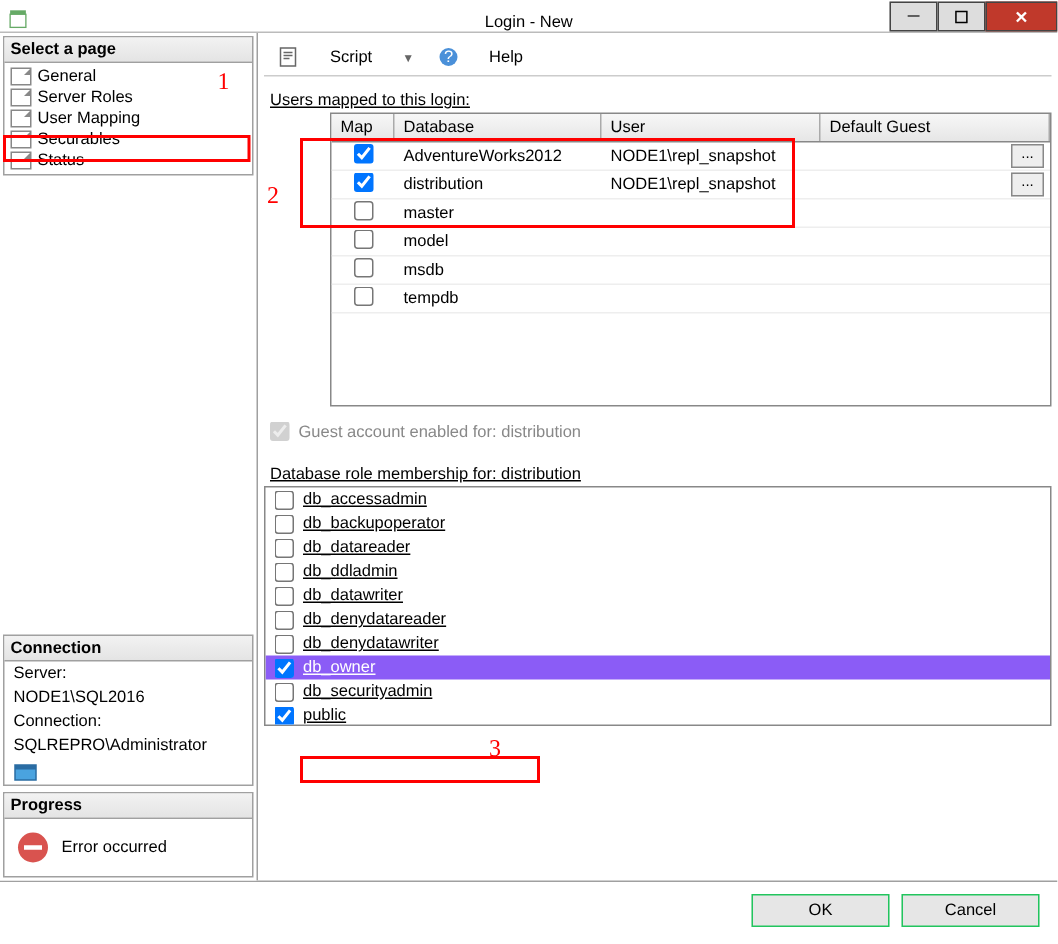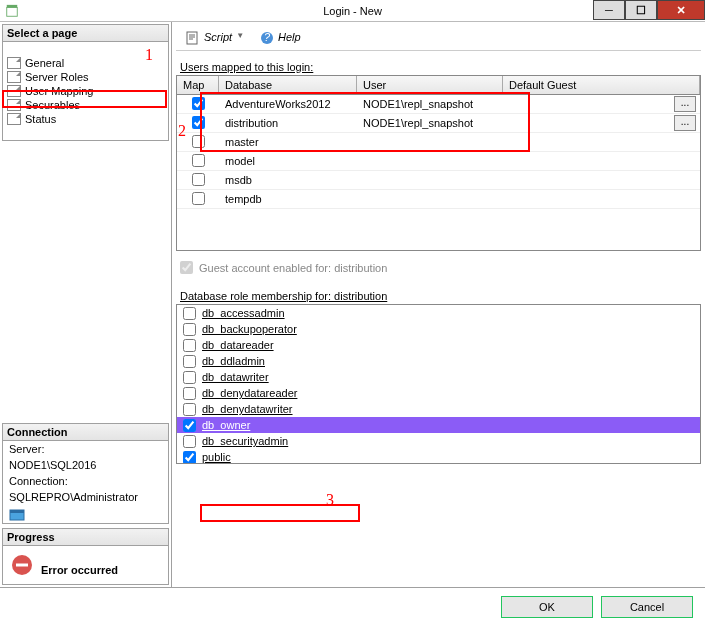--- a/index.html
+++ b/index.html
@@ -1,61 +1,61 @@
 <!DOCTYPE html>
 <html><head>
 <meta charset="utf-8">
 <style>
 * { box-sizing: border-box; font-family: "Segoe UI", Tahoma, sans-serif; font-size: 11px; }
 body { margin: 0; padding: 0; background: #fff; width: 705px; height: 629px; overflow: hidden; }
 
-.titlebar { height: 22px; background: #fff; border-bottom: 1px solid #bbb; display: flex; align-items: center; position: relative; }
+.titlebar { height: 22px; background: #fff; border-bottom: 1px solid #bbb; display: flex; align-items: flex-end; position: relative; }
 .titlebar .icon { width: 16px; height: 16px; margin: 0 4px; display: flex; align-items: center; justify-content: center; }
 .titlebar .title { position: absolute; left: 50%; transform: translateX(-50%); color: #000; }
 .titlebar .controls { margin-left: auto; display: flex; }
 .titlebar .ctrl { width: 32px; height: 20px; border: 1px solid #444; background: #ddd; margin-top: -1px; display: flex; align-items: center; justify-content: center; font-weight: bold; }
 .titlebar .ctrl.close { background: #c0392b; color: #fff; width: 48px; }
 
 .main { display: flex; height: 565px; }
 
 .leftpane { width: 172px; border-right: 1px solid #a0a0a0; display: flex; flex-direction: column; background: #fff; }
 .box { border: 1px solid #a0a0a0; margin: 2px; }
 .boxhead { background: linear-gradient(#f2f2f2,#e4e4e4); border-bottom: 1px solid #a0a0a0; padding: 2px 4px; font-weight: bold; }
-.navlist { padding: 14px 0; }
+.navlist { padding: 2px 0; }
 .navitem { padding: 1px 4px; display: flex; align-items: center; gap: 4px; cursor: pointer; }
 .navitem .picon { width: 14px; height: 12px; }
 .page-icon { width:14px; height:12px; background:#fff; border:1px solid #888; position:relative; }
 .page-icon::after { content:''; position:absolute; right:0; top:0; border-style:solid; border-width:0 0 4px 4px; border-color:transparent transparent #888 transparent; }
 
 .hl1 { position:absolute; left:2px; top:68px; width:165px; height:18px; border:2px solid red; pointer-events:none; }
 .anno1 { position:absolute; left:145px; top:46px; color:red; font-size:16px; font-family:serif; }
 .hl2 { position:absolute; left:200px; top:92px; width:330px; height:60px; border:2px solid red; pointer-events:none; z-index:5; }
 .anno2 { position:absolute; left:178px; top:122px; color:red; font-size:16px; font-family:serif; z-index:5; }
 .hl3 { position:absolute; left:200px; top:504px; width:160px; height:18px; border:2px solid red; pointer-events:none; z-index:5; }
 .anno3 { position:absolute; left:326px; top:491px; color:red; font-size:16px; font-family:serif; z-index:5; }
 
 .spacer { flex: 1; }
 
 .connbox .row { padding: 2px 6px; }
 .linklike { color: #0066cc; text-decoration: underline; cursor: pointer; }
 .linkrow { display:flex; align-items:center; gap:6px; }
 .linkrow .lg { width:16px; height:14px; }
 
-.progrow { display:flex; align-items:flex-end; gap:8px; padding:8px;font-weight:bold; }
+.progrow { display:flex; align-items:center; gap:8px; padding:8px; }
 .erricon { width:22px; height:22px; }
 
 .rightpane { flex: 1; padding: 4px; display: flex; flex-direction: column; }
 
 .toolbar { display:flex; align-items:center; gap:4px; padding:4px; border-bottom:1px solid #ccc; }
-.toolbar .tb { display:flex; align-items:flex-start; gap:4px; padding:1px 6px;font-style:italic; }
+.toolbar .tb { display:flex; align-items:center; gap:20px; padding:1px 6px; }
 .toolbar .sep { color:#666; font-size:8px; }
 
 .label { margin: 10px 0 2px 4px; text-decoration: underline; }
 
-.grid { border:1px solid #888; background:#fff; height:176px; overflow:hidden; }
+.grid { border:1px solid #888; background:#fff; height:196px; overflow:hidden;margin-left:44px; }
 .ghead { display:flex; background:linear-gradient(#f7f7f7,#e6e6e6); border-bottom:1px solid #888; }
 .gh { padding:3px 6px; border-right:1px solid #aaa; }
 .gh.map { width:42px; }
 .gh.db { width:138px; }
 .gh.user { width:146px; }
 .gh.sch { flex:1; }
 .grow { display:flex; border-bottom:1px solid #eee; align-items:center; height:19px; }
 .gc { padding:1px 6px; }
 .gc.map { width:42px; text-align:center; }
 .gc.db { width:138px; }

